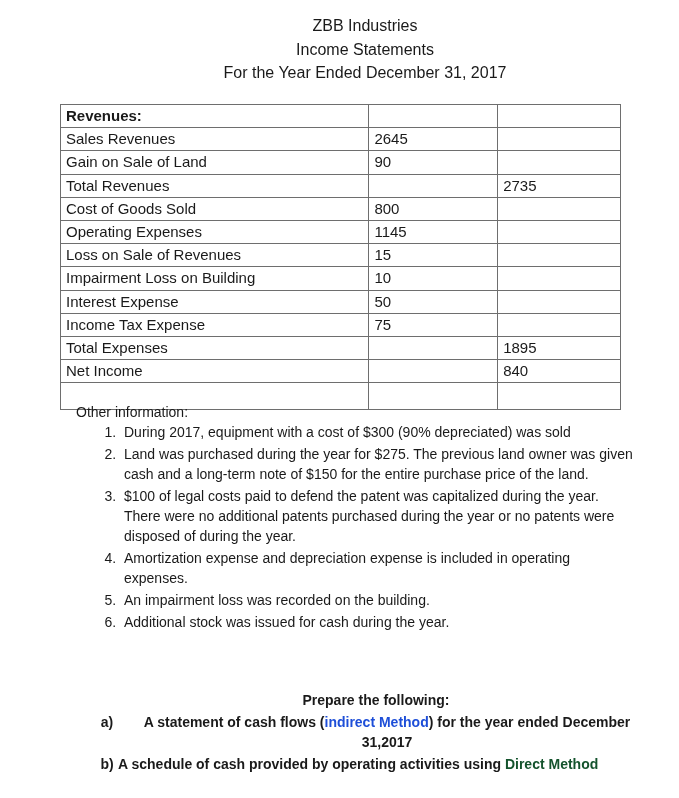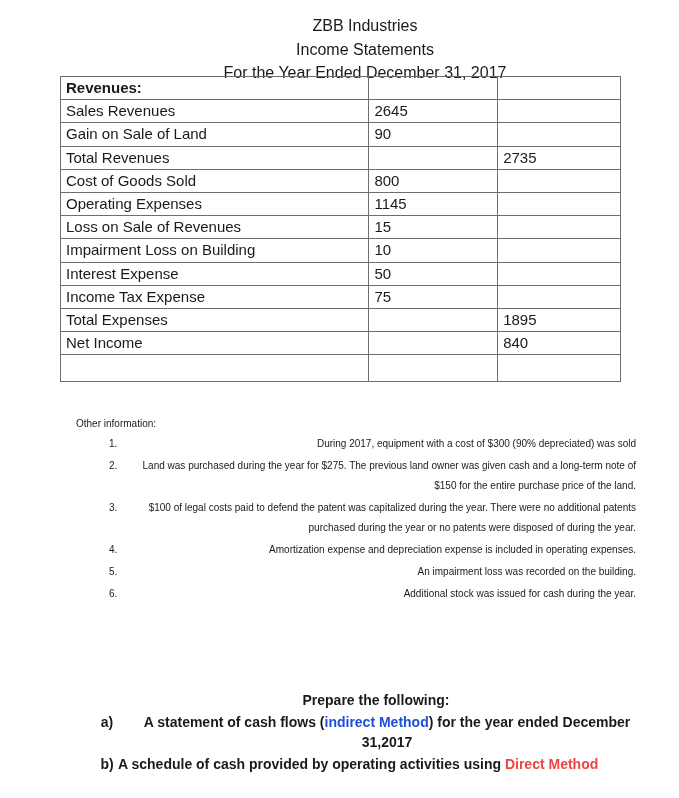--- a/index.html
+++ b/index.html
@@ -7,43 +7,43 @@
     width: 679px; height: 798px; position: relative; overflow: hidden;
     font-family: "Liberation Sans", "DejaVu Sans", sans-serif;
     color: #1a1a1a;
   }
   .title-block {
     position: absolute; left: 0; top: 14px; width: 730px;
     text-align: center; font-size: 16px; line-height: 23.5px;
   }
   .title-block div { white-space: nowrap; }
   table.stmt {
-    position: absolute; left: 60px; top: 76px;
+    position: absolute; left: 60px; top: 104px;
     border-collapse: collapse; width: 561px;
     font-size: 15px;
   }
   table.stmt td {
     border: 1px solid #6e6e6e;
     height: 22.2px; padding: 0 0 0 5px;
     line-height: 22px; vertical-align: middle;
     white-space: nowrap;
   }
   table.stmt td.c1 { width: 304px; }
   table.stmt td.c2 { width: 124px; }
   table.stmt td.c3 { width: 118px; }
   table.stmt tr.hdr td.c1 { font-weight: bold; }
   table.stmt tr.blank td { height: 26px; }
 
   .other {
-    position: absolute; left: 76px; top: 414px; width: 560px;
-    font-size: 10px; line-height: 20px;
+    position: absolute; left: 76px; top: 402px; width: 560px;
+    font-size: 14px; line-height: 20px;
   }
   .other ol { margin: 0; padding-left: 44px; }
   .other ol li { padding-left: 4px; margin: 0 0 2px 0; }
-  .other ol li p { margin: 0; text-align: right; }
+  .other ol li p { margin: 0; }
 
   .prepare {
     position: absolute; left: 96px; top: 690px; width: 560px;
     font-size: 14px; line-height: 20px; font-weight: bold; text-align: center;
   }
   .prepare .item { display: flex; margin-top: 2px; }
   .prepare .item .lbl { width: 22px; flex: none; }
   .prepare .red { color: #e8141b; }
 </style>
 </head>
@@ -150,15 +150,15 @@
 </div>
 
 <div class="prepare">
   <div>Prepare the following:</div>
   <div class="item">
     <span class="lbl">a)</span>
     <span><span>A statement of cash flows (</span><span class="red" style="color: #1d4ed8;">indirect Method</span><span>) for the year ended December 31,2017</span></span>
   </div>
   <div class="item">
     <span class="lbl">b)</span>
-    <span><span>A schedule of cash provided by operating activities using </span><span class="red" style="color: #ef4444;">Direct Method</span><span></span></span>
+    <span><span>A schedule of cash provided by operating activities using </span><span class="red" style="color: #14532d;">Direct Method</span><span></span></span>
   </div>
 </div>
 
 </body></html>

